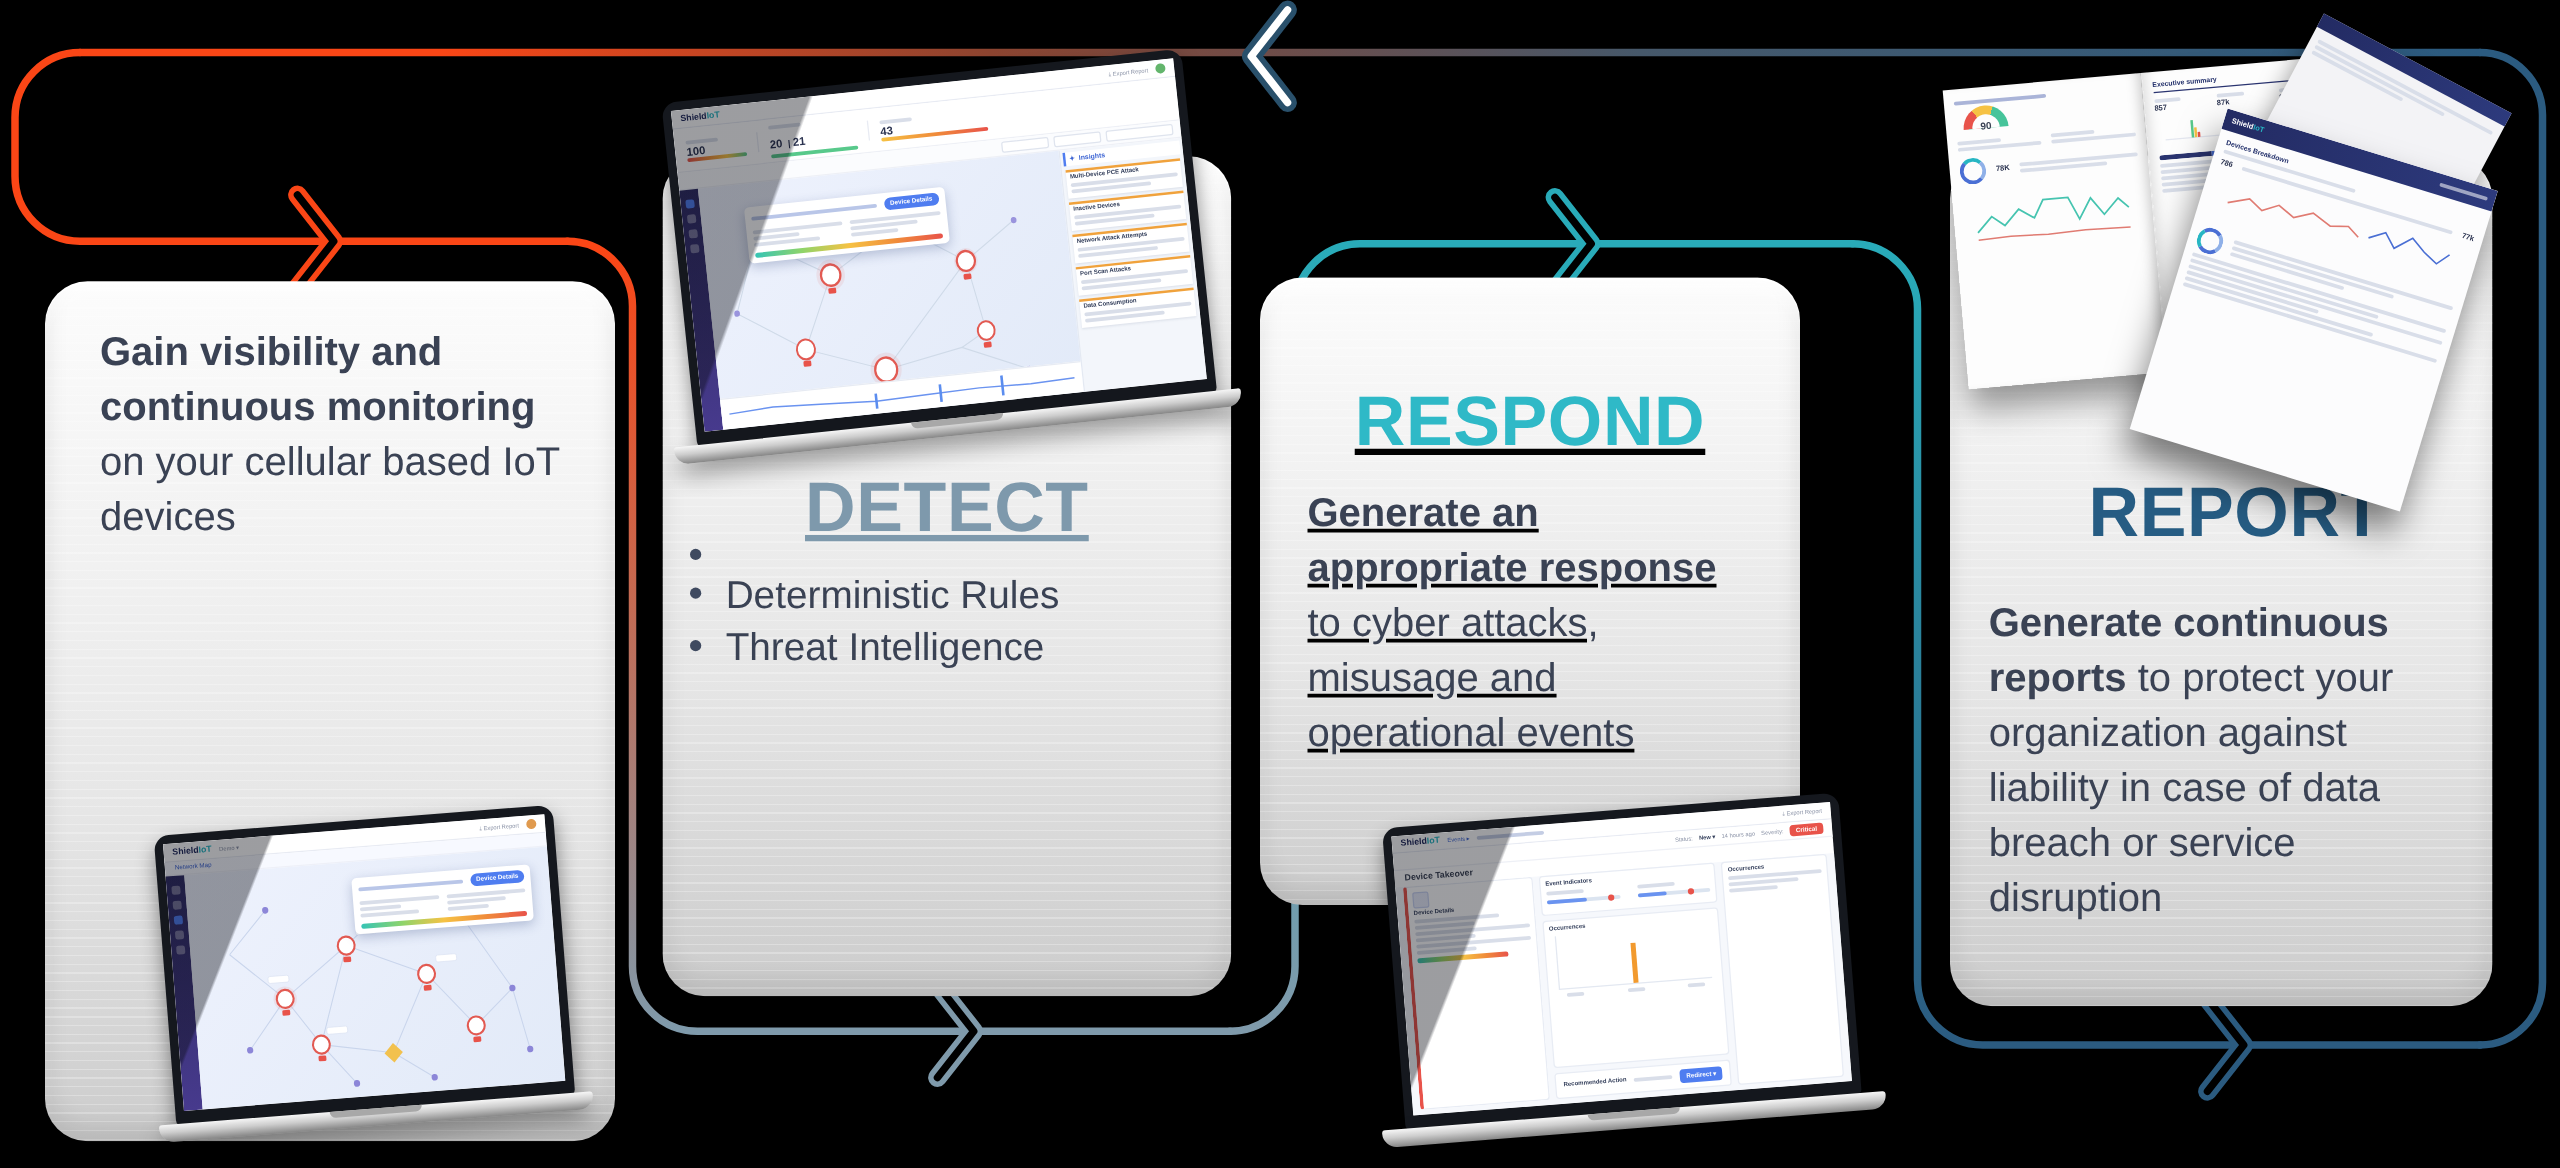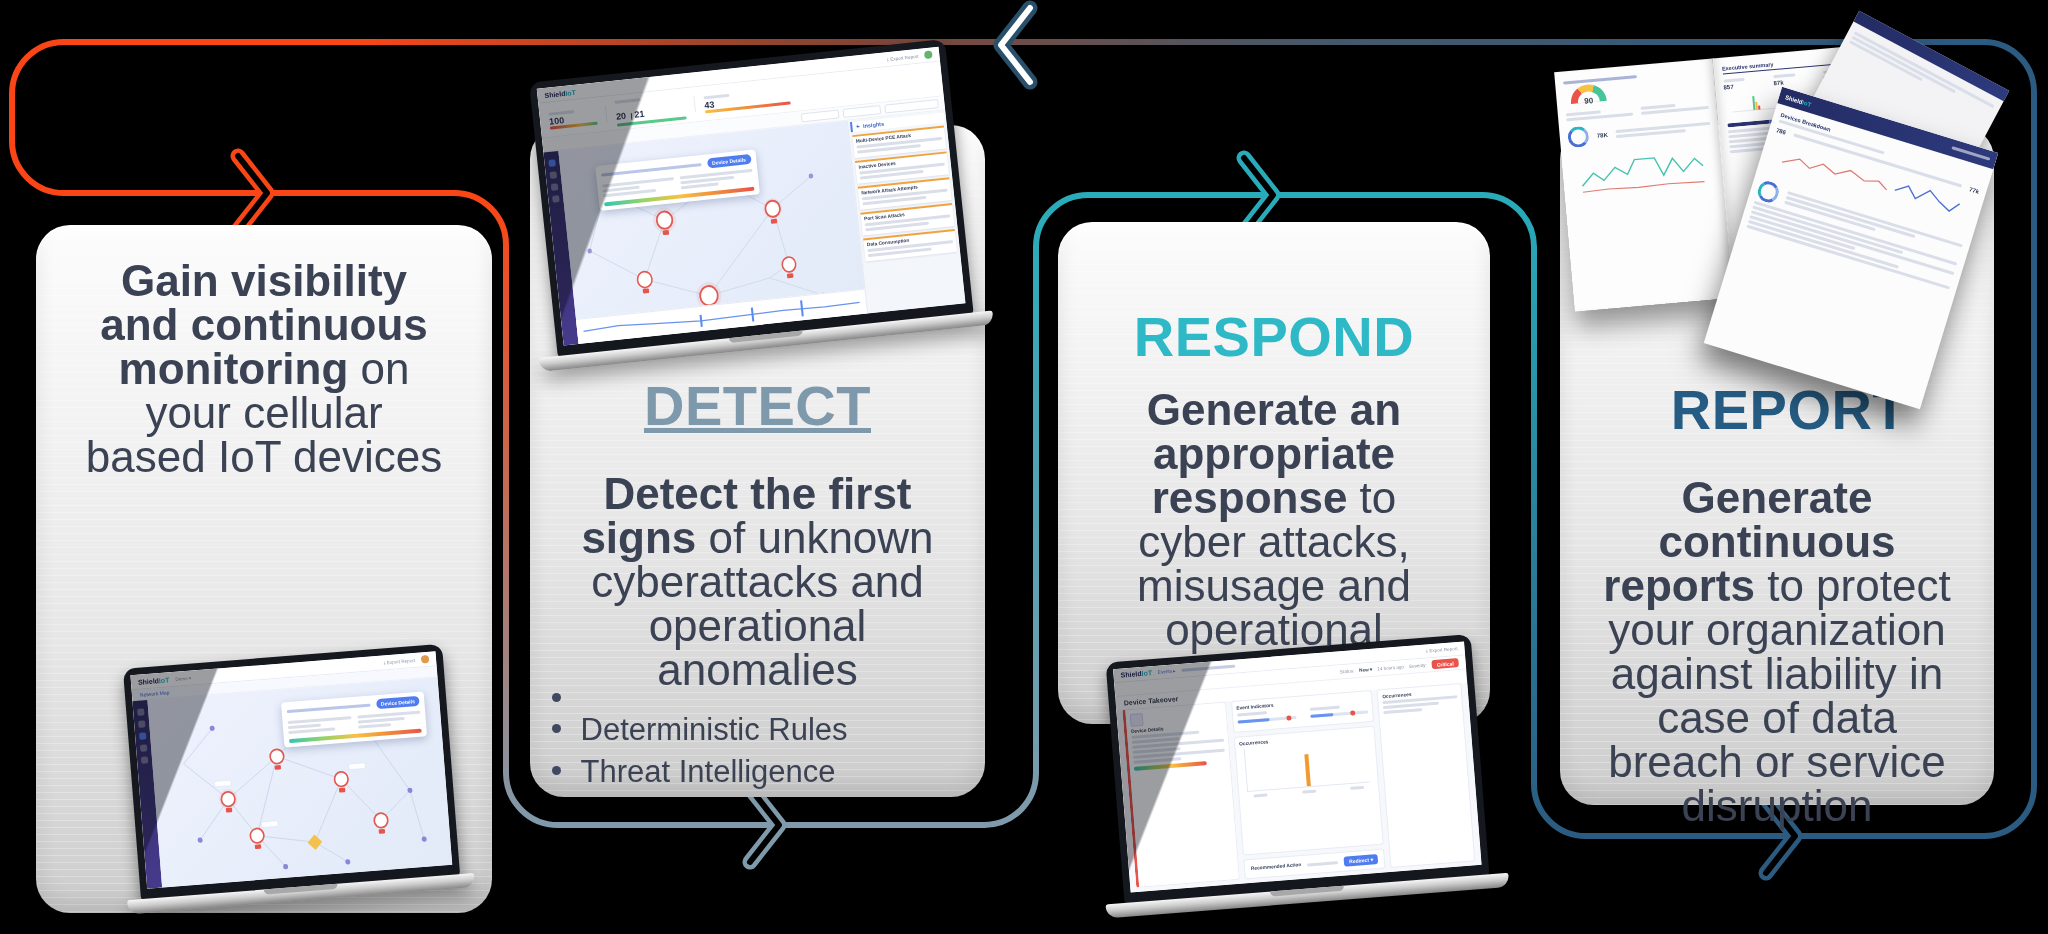--- a/index.html
+++ b/index.html
@@ -10,33 +10,33 @@
   
   .card{position:absolute;z-index:2;border-radius:34px;
     background:
       repeating-linear-gradient(180deg, rgba(255,255,255,.28) 0 1px, rgba(0,0,0,0) 1px 7px),
       linear-gradient(180deg,#fcfcfc 0%,#f0f0f0 36%,#e6e6e6 62%,#cccccc 100%);
     box-shadow: inset 0 2px 0 rgba(255,255,255,.95), inset 0 18px 18px -12px #ffffff,
                 inset 0 -12px 20px rgba(0,0,0,.10);}
   .card .title{text-align:center;font-weight:bold;font-size:56px;letter-spacing:.5px;}
   .t-identify{color:var(--identify,#F94D16);} .t-detect{color:var(--detect,#7E99AC);}
   .t-respond{color:var(--respond,#2FB9C7);} .t-report{color:var(--report,#265C83);}
-  .card .body{margin:34px auto 0;text-align:center;color:var(--body_text,#3A4254);
-    font-size:44px;line-height:44px;}
+  .card .body{margin:34px auto 0;text-align:left;color:var(--body_text,#3A4254);
+    font-size:32px;line-height:44px;}
   .card .body b{font-weight:bold;}
   .bullets{margin:8px auto 0;width:412px;color:var(--body_text,#3A4254);
     font-size:31px;line-height:42px;}
   .bullet{display:flex;align-items:baseline;gap:20px;}
   .bullet .dot{width:9px;height:9px;border-radius:50%;background:#3f4a60;flex:0 0 9px;
     position:relative;top:-7px;}
   #card-identify{left:36px;top:225px;width:456px;height:688px;}
   #card-identify .title{margin-top:72px;} #card-identify .body{max-width:368px;}
   #card-detect{left:530px;top:125px;width:455px;height:672px;}
   #card-detect .title{margin-top:248px;text-decoration:underline;} #card-detect .body{max-width:392px;}
-  #card-respond{left:1058px;top:222px;width:432px;height:502px;}
+  #card-respond{left:1008px;top:222px;width:432px;height:502px;text-decoration:underline;}
   #card-respond .title{margin-top:82px;} #card-respond .body{max-width:356px;margin-top:19px;}
   #card-report{left:1560px;top:125px;width:434px;height:680px;}
   #card-report .title{margin-top:252px;padding-left:24px;} #card-report .body{max-width:372px;}
   
   .lap{position:absolute;z-index:3;}
   .unit{transform:rotate(var(--r,-5deg));}
   .scr{position:relative;margin:0 auto;background:#15181e;border-radius:12px 12px 5px 5px;
        padding:7px 7px 12px;box-shadow:0 8px 16px rgba(0,0,0,.45);}
   .disp{position:relative;background:#fff;height:100%;display:flex;flex-direction:column;
         overflow:hidden;}
@@ -195,21 +195,20 @@
       </g>
     </g>
   </svg>
 
   <div class="card" id="card-identify">
     <div class="body"><b>Gain visibility and continuous monitoring</b><span> on your cellular based IoT devices</span></div>
   </div>
 
   <div class="card" id="card-detect">
     <div class="title t-detect">DETECT</div>
-    <div class="body"><b>Detect the first signs</b><span> of unknown cyberattacks and operational anomalies</span></div>
     <div class="bullets">
       <div class="bullet">
           <span class="dot"></span>
         </div>
       <div class="bullet">
           <span class="dot"></span>
           <span>Deterministic Rules</span>
         </div>
       <div class="bullet">
           <span class="dot"></span>

